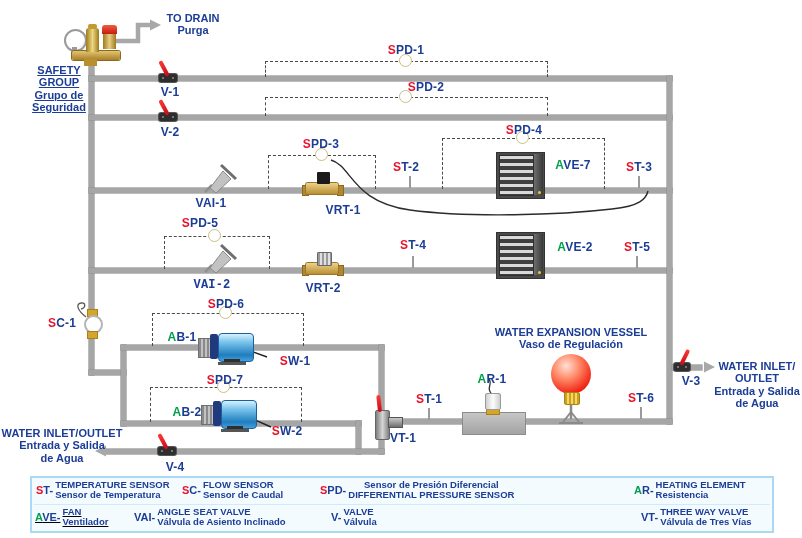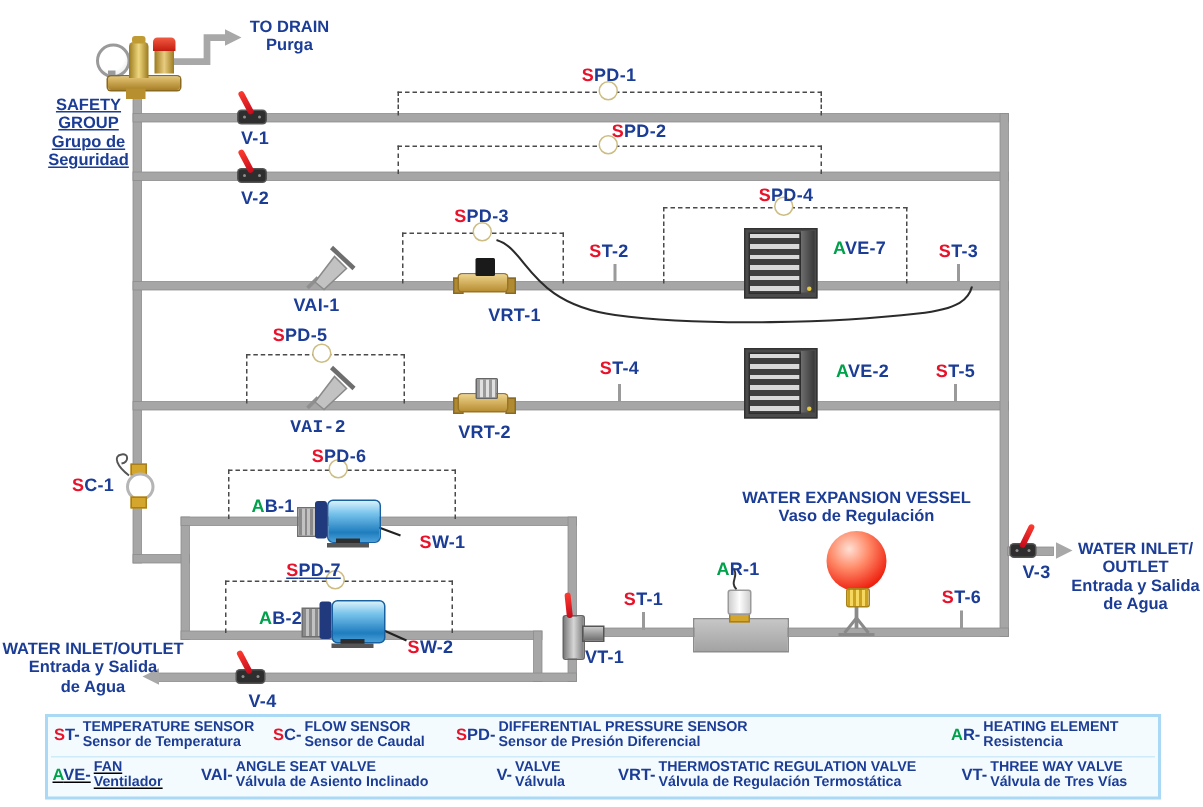--- a/index.html
+++ b/index.html
@@ -194,21 +194,21 @@
   <div class="lbl" style="left:170px;top:85px;"><span>V-1</span></div>
   <div class="lbl" style="left:170px;top:125px;"><span>V-2</span></div>
   <div class="lbl" style="left:691px;top:374px;"><span>V-3</span></div>
   <div class="lbl" style="left:175px;top:460px;"><span>V-4</span></div>
   <div class="lbl" style="left:406px;top:43px;"><span class="r">S</span><span>PD-1</span></div>
   <div class="lbl" style="left:426px;top:80px;"><span class="r">S</span><span>PD-2</span></div>
   <div class="lbl" style="left:321px;top:137px;"><span class="r">S</span><span>PD-3</span></div>
   <div class="lbl" style="left:524px;top:123px;"><span class="r">S</span><span>PD-4</span></div>
   <div class="lbl" style="left:200px;top:216px;"><span class="r">S</span><span>PD-5</span></div>
   <div class="lbl" style="left:226px;top:297px;"><span class="r">S</span><span>PD-6</span></div>
-  <div class="lbl" style="left:209px;top:373px;text-decoration:underline;"><span class="r">S</span><span>PD-7</span></div>
+  <div class="lbl" style="left:225px;top:373px;"><span class="r">S</span><span>PD-7</span></div>
   <div class="lbl" style="left:429px;top:392px;"><span class="r">S</span><span>T-1</span></div>
   <div class="lbl" style="left:406px;top:160px;"><span class="r">S</span><span>T-2</span></div>
   <div class="lbl" style="left:639px;top:160px;"><span class="r">S</span><span>T-3</span></div>
   <div class="lbl" style="left:413px;top:238px;"><span class="r">S</span><span>T-4</span></div>
   <div class="lbl" style="left:637px;top:240px;"><span class="r">S</span><span>T-5</span></div>
   <div class="lbl" style="left:641px;top:391px;"><span class="r">S</span><span>T-6</span></div>
   <div class="lbl" style="left:62px;top:316px;"><span class="r">S</span><span>C-1</span></div>
   <div class="lbl" style="left:275px;top:354px;margin-left:20px;"><span class="r">S</span><span>W-1</span></div>
   <div class="lbl" style="left:287px;top:424px;"><span class="r">S</span><span>W-2</span></div>
   <div class="lbl" style="left:182px;top:330px;"><span class="g">A</span><span>B-1</span></div>
@@ -258,25 +258,25 @@
         <span>Sensor de Temperatura</span>
       </span>
   </div>
   <div class="litem" style="left:182px;top:480px;">
     <span class="abbr"><span class="r">S</span><span>C-</span></span>
     <span class="names">
         <span>FLOW SENSOR</span>
         <span>Sensor de Caudal</span>
       </span>
   </div>
-  <div class="litem" style="left:304px;top:480px;">
+  <div class="litem" style="left:320px;top:480px;text-align:center;">
     <span class="abbr"><span class="r">S</span><span>PD-</span></span>
     <span class="names">
+        <span>Sensor de Presión Diferencial</span>
         <span>DIFFERENTIAL PRESSURE SENSOR</span>
-        <span>Sensor de Presión Diferencial</span>
       </span>
   </div>
   <div class="litem" style="left:634px;top:480px;">
     <span class="abbr"><span class="g">A</span><span>R-</span></span>
     <span class="names">
         <span>HEATING ELEMENT</span>
         <span>Resistencia</span>
       </span>
   </div>
   <div class="litem" style="left:35px;top:507px;text-decoration:underline;">
@@ -293,27 +293,20 @@
         <span>Válvula de Asiento Inclinado</span>
       </span>
   </div>
   <div class="litem" style="left:331px;top:507px;">
     <span class="abbr"><span>V-</span></span>
     <span class="names">
         <span>VALVE</span>
         <span>Válvula</span>
       </span>
   </div>
-  <div class="litem" style="left:412px;top:507px;">
-    <span class="abbr"><span>VRT-</span></span>
-    <span class="names">
-        <span>THERMOSTATIC REGULATION VALVE</span>
-        <span>Válvula de Regulación Termostática</span>
-      </span>
-  </div>
   <div class="litem" style="left:641px;top:507px;">
     <span class="abbr"><span>VT-</span></span>
     <span class="names">
         <span>THREE WAY VALVE</span>
         <span>Válvula de Tres Vías</span>
       </span>
   </div>
 
 </div>
 

